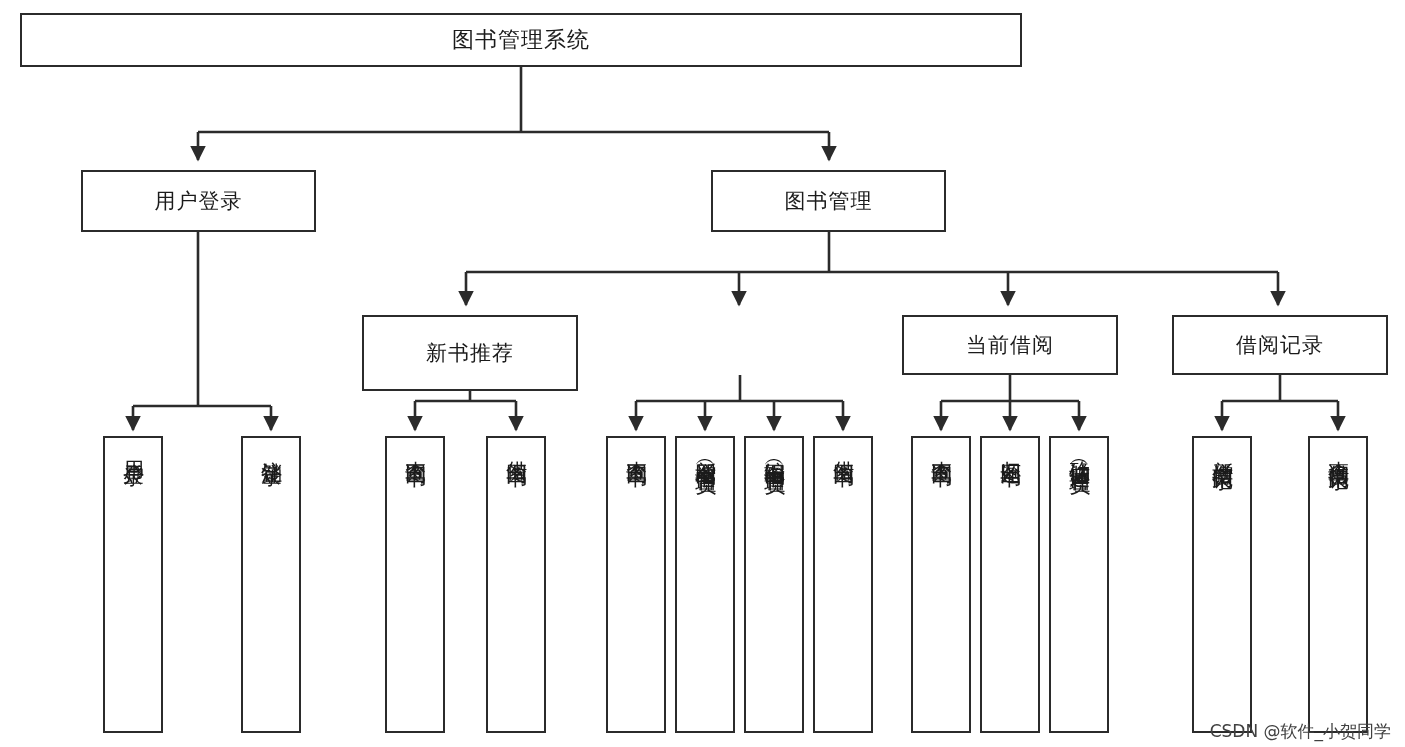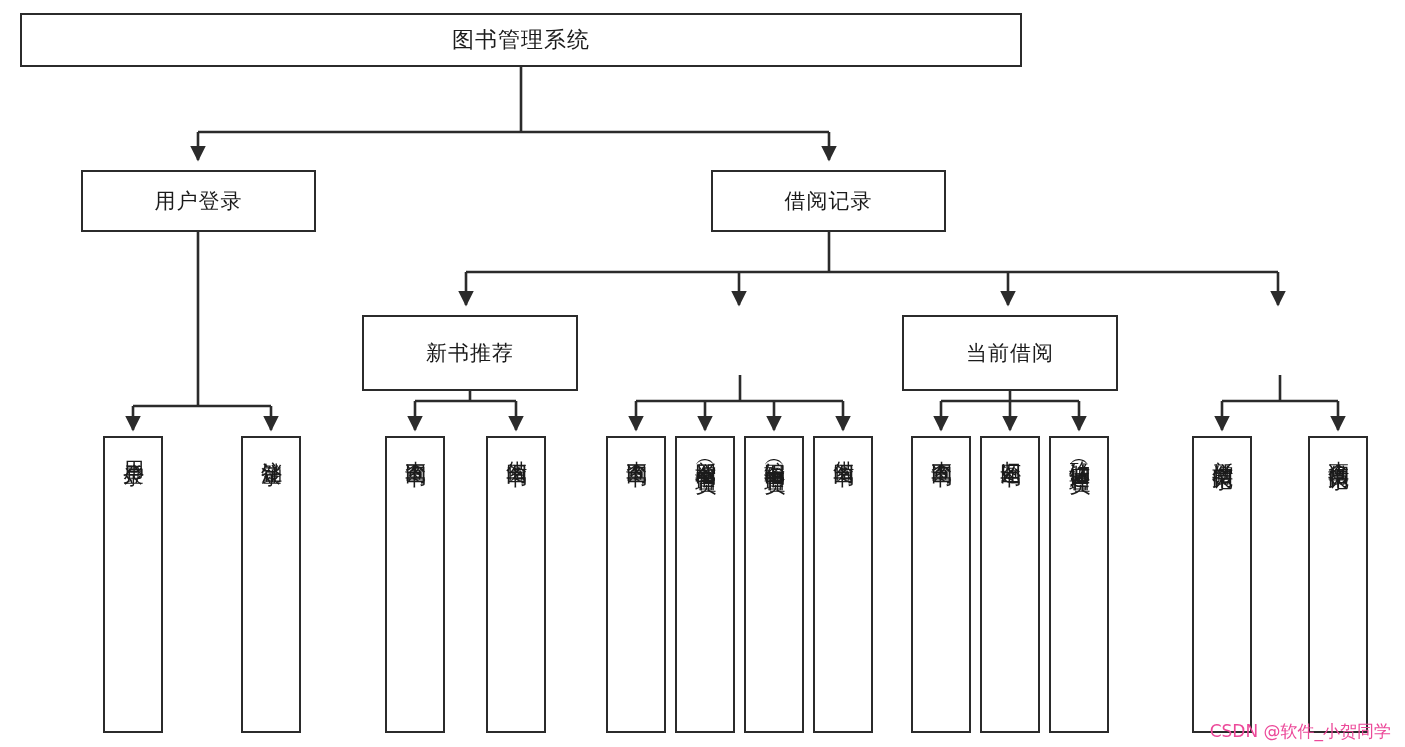--- a/index.html
+++ b/index.html
@@ -46,21 +46,21 @@
     line-height:1.32;
     letter-spacing:2px;
     white-space:nowrap;
   }
 
   .watermark{
     position:absolute;
     right:14px;
     bottom:4px;
     font-size:17px;
-    color:#ec4899;
+    color:#404040;
     white-space:nowrap;
     pointer-events:none;
   }
 </style>
 </head>
 <body>
 
 <div id="canvas">
 
   <svg id="wires" viewBox="0 0 1405 747" xmlns="http://www.w3.org/2000/svg">
@@ -115,28 +115,31 @@
   </svg>
 
   <div class="node h-node root" style="left:20px;top:13px;width:1002px;height:54px;text-align:right;">
     <span class="label">图书管理系统</span>
   </div>
 
   <div class="node h-node" style="left:81px;top:170px;width:235px;height:62px;">
     <span class="label">用户登录</span>
   </div>
   <div class="node h-node" style="left:711px;top:170px;width:235px;height:62px;">
-    <span class="label">借阅记录</span>
+    <span class="label">图书管理</span>
   </div>
 
   <div class="node h-node" style="left:362px;top:315px;width:216px;height:76px;">
     <span class="label">新书推荐</span>
   </div>
-  <div class="node h-node" style="left:902px;top:315px;width:216px;height:76px;">
+  <div class="node h-node" style="left:902px;top:315px;width:216px;height:60px;">
     <span class="label">当前借阅</span>
+  </div>
+  <div class="node h-node" style="left:1172px;top:315px;width:216px;height:60px;">
+    <span class="label">借阅记录</span>
   </div>
 
   <div class="node leaf" style="left:103px;top:436px;width:60px;height:297px;">
     <span class="label">用户登录</span>
   </div>
   <div class="node leaf" style="left:241px;top:436px;width:60px;height:297px;">
     <span class="label">注销登录</span>
   </div>
 
   <div class="node leaf" style="left:385px;top:436px;width:60px;height:297px;">

